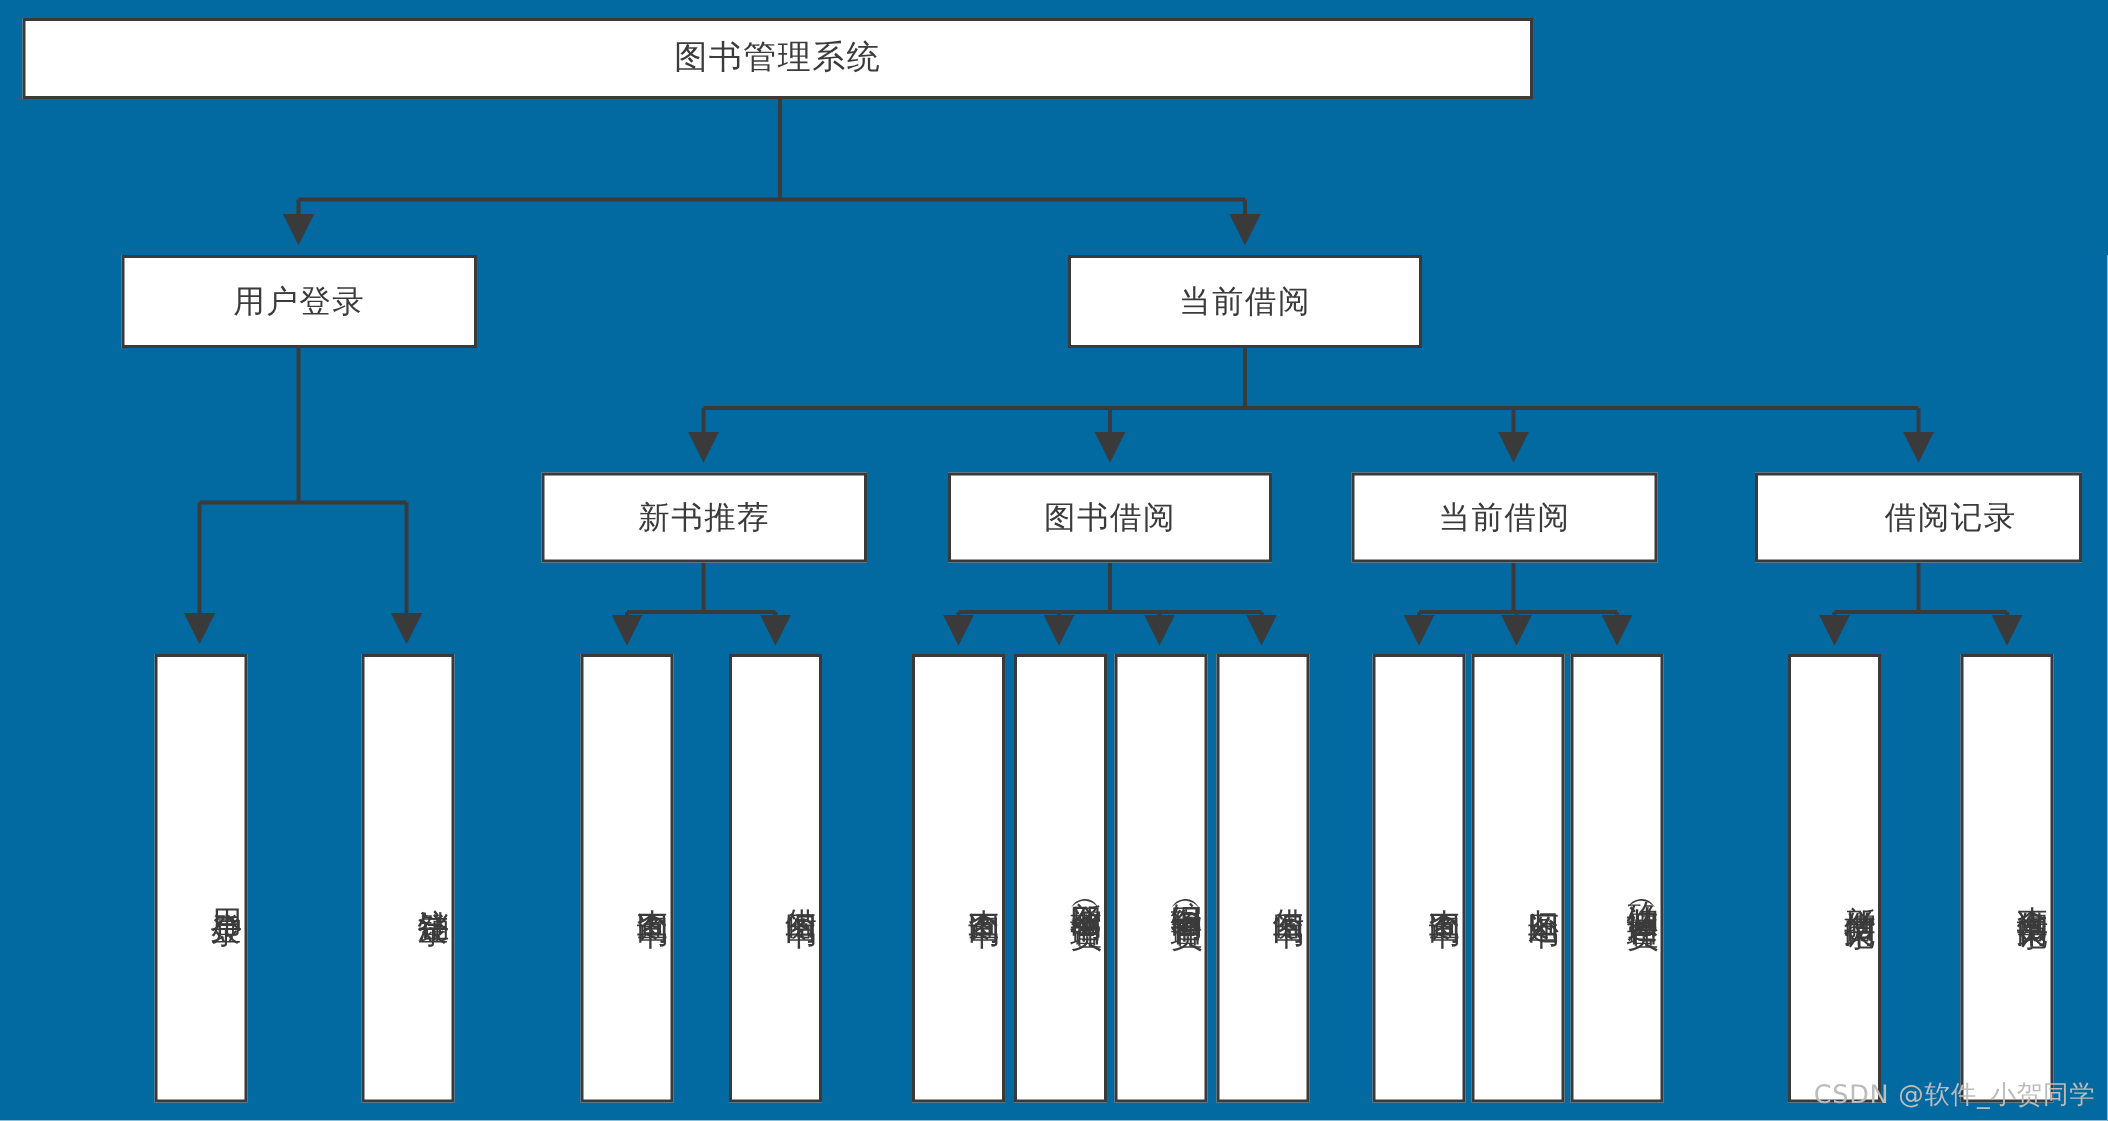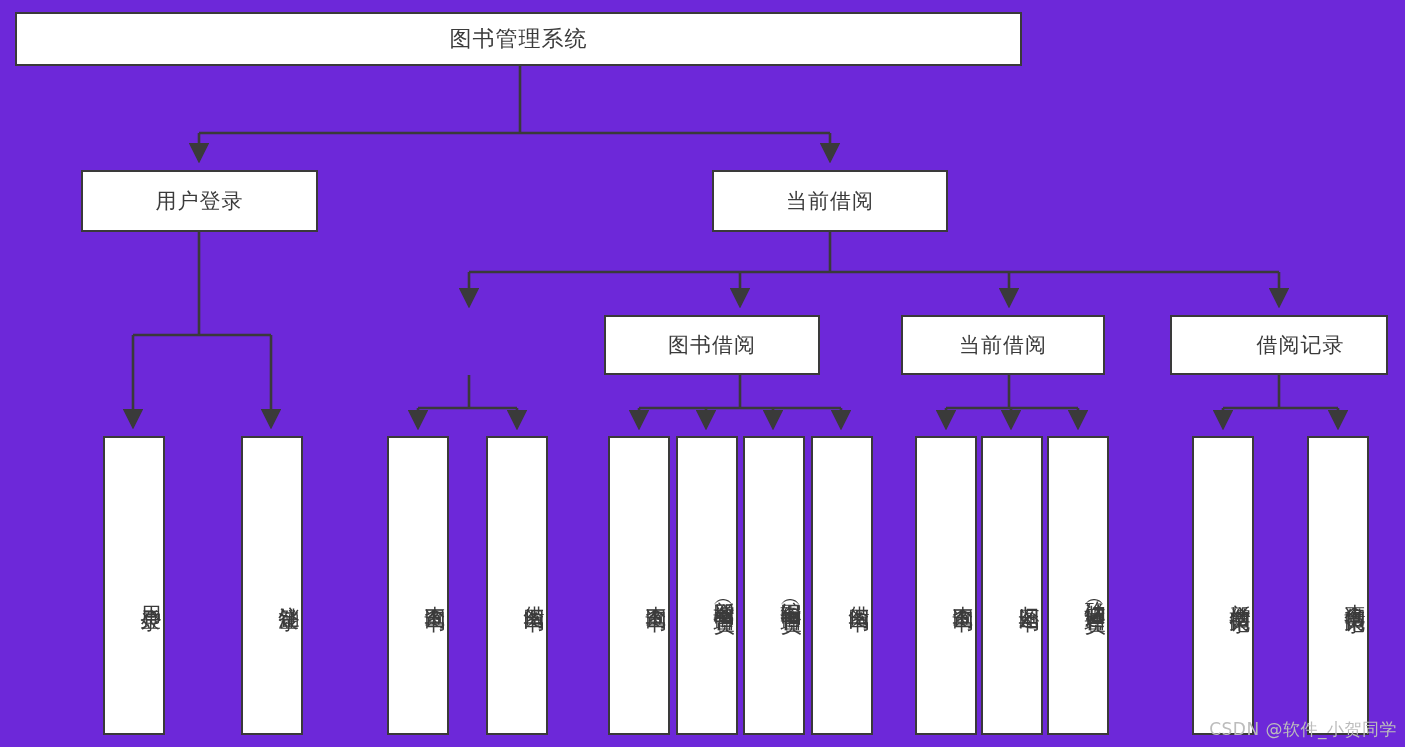--- a/index.html
+++ b/index.html
@@ -7,21 +7,21 @@
     padding: 0;
     background: #ffffff;
   }
   body {
     font-family: "DejaVu Sans", "Liberation Sans", sans-serif;
   }
   #canvas {
     position: relative;
     width: 1405px;
     height: 747px;
-    background: #6d28d9;
+    background: #0369a1;
     overflow: hidden;
   }
   svg.edges {
     position: absolute;
     left: 0;
     top: 0;
     width: 1405px;
     height: 747px;
     pointer-events: none;
   }
@@ -126,21 +126,24 @@
     <span>图书管理系统</span>
   </div>
 
   <div class="node" style="left:81px; top:170px; width:237px; height:62px;">
     <span>用户登录</span>
   </div>
   <div class="node" style="left:712px; top:170px; width:236px; height:62px;">
     <span>当前借阅</span>
   </div>
 
-  <div class="node" style="left:604px; top:315px; width:216px; height:60px;">
+  <div class="node" style="left:361px; top:315px; width:217px; height:60px;">
+    <span>新书推荐</span>
+  </div>
+  <div class="node" style="left:632px; top:315px; width:216px; height:60px;">
     <span>图书借阅</span>
   </div>
   <div class="node" style="left:901px; top:315px; width:204px; height:60px;">
     <span>当前借阅</span>
   </div>
   <div class="node" style="left:1170px; top:315px; width:218px; height:60px;padding-left:43px;">
     <span>借阅记录</span>
   </div>
 
   <div class="node leaf" style="left:103px; top:436px; width:62px; height:299px;">

